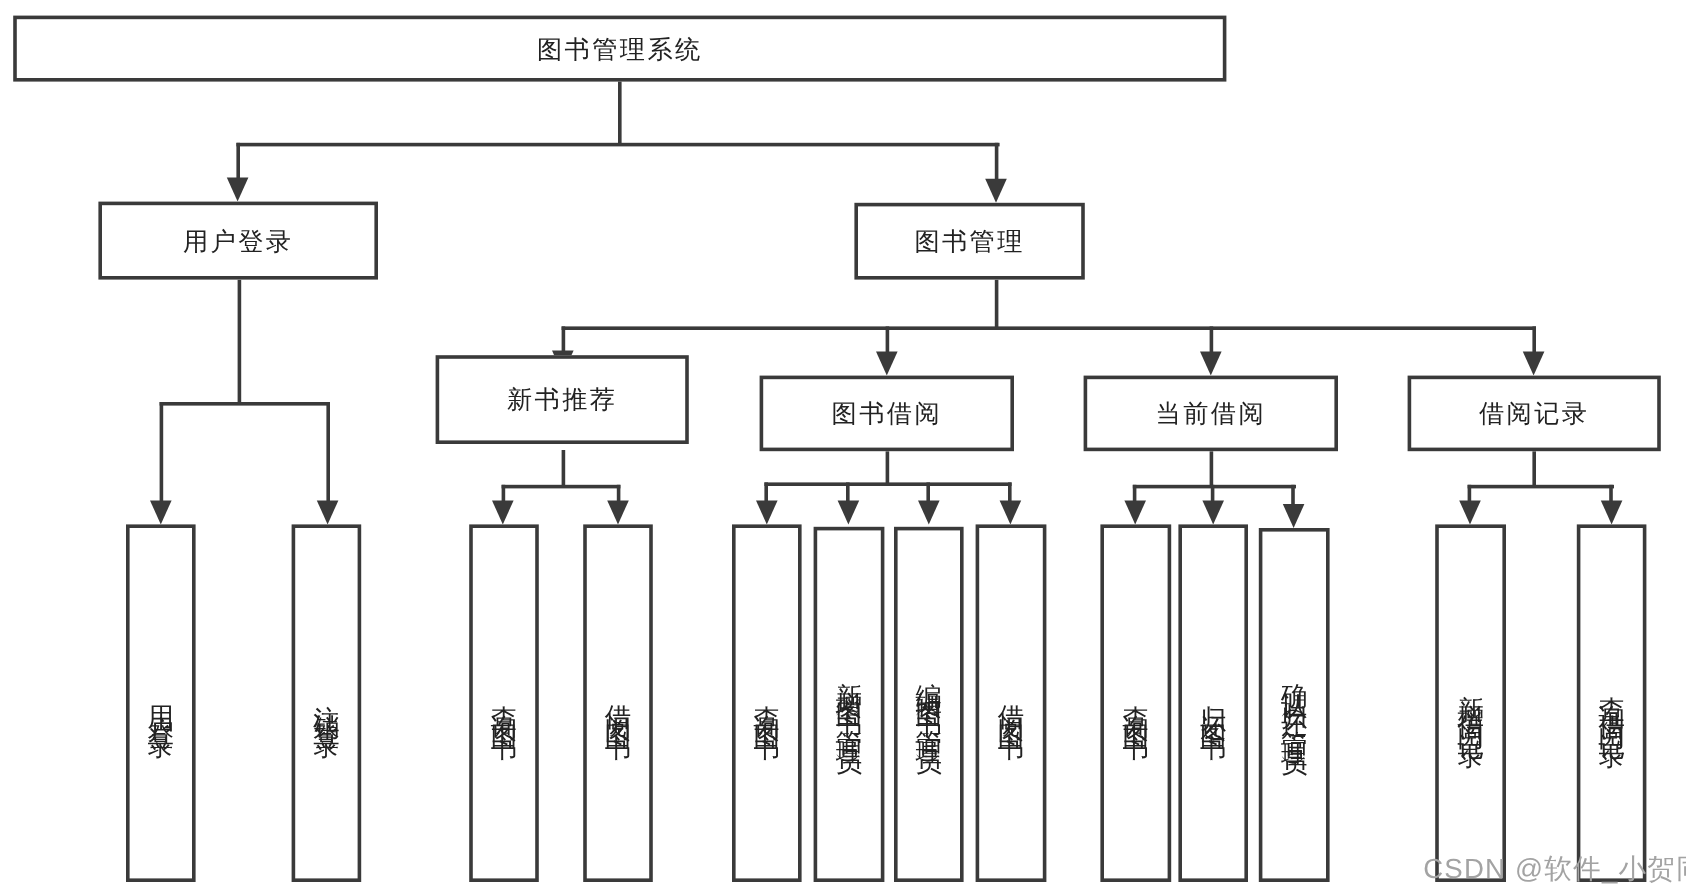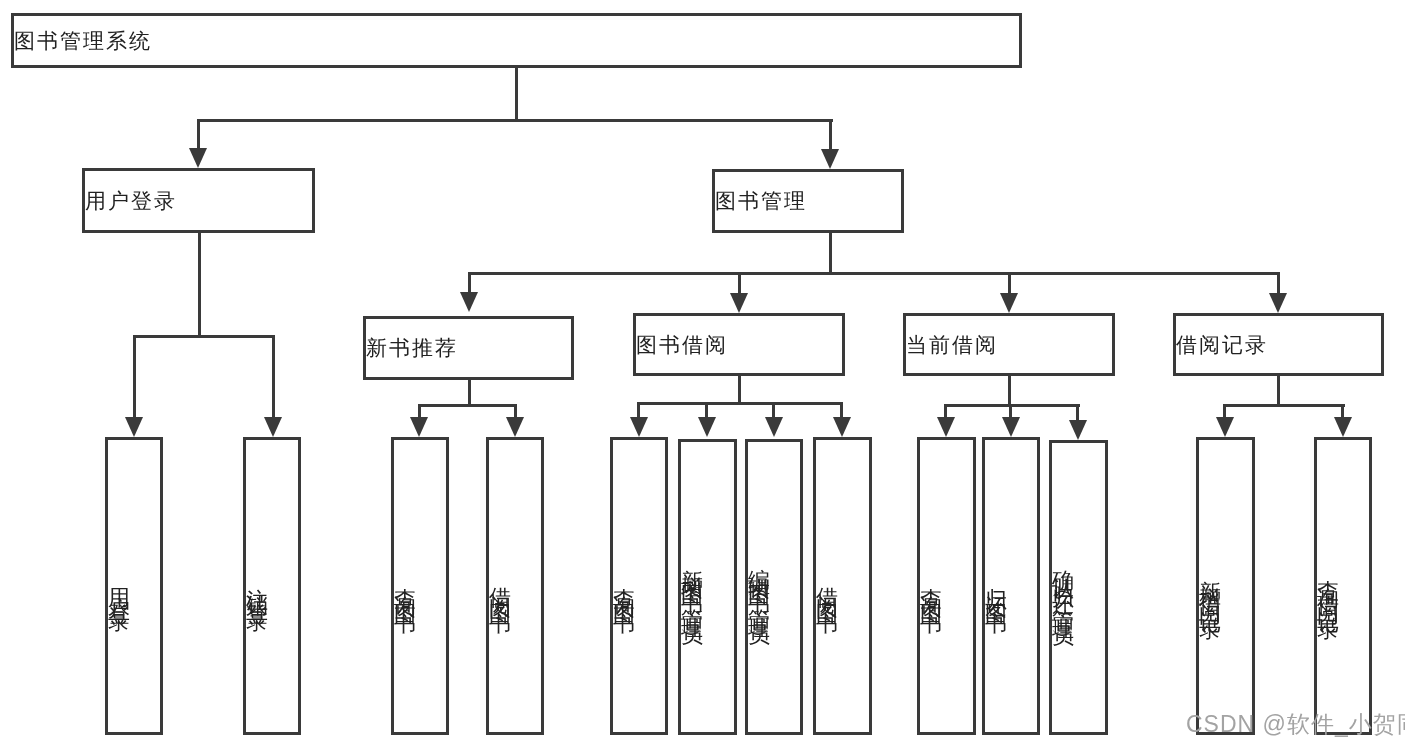--- a/index.html
+++ b/index.html
@@ -11,21 +11,21 @@
     --background:#ffffff;
   }
   *{margin:0;padding:0;box-sizing:border-box;}
   body{background:var(--background);font-family:"Liberation Sans", sans-serif;}
   .canvas{position:relative;width:1405px;height:747px;background:var(--background);overflow:hidden;}
 
   .box{
     position:absolute;
     background:var(--box-fill);
     border:3px solid var(--box-border);
-    display:flex;align-items:center;
+    display:flex;align-items:center;justify-content:center;
     color:var(--text);
     font-family:Liberation Serif, serif;
   }
   .hlbl{font-size:21px;letter-spacing:2px;color:var(--text);white-space:nowrap;}
   .leaf .vlbl{
     writing-mode:vertical-rl;
     text-orientation:mixed;
     font-size:22px;
     letter-spacing:8px;
     color:var(--text);
@@ -113,21 +113,21 @@
     <span class="hlbl">图书管理系统</span>
   </div>
 
   <div class="box" style="left:82px;top:168px;width:233px;height:65px">
     <span class="hlbl">用户登录</span>
   </div>
   <div class="box" style="left:712px;top:169px;width:192px;height:64px">
     <span class="hlbl">图书管理</span>
   </div>
 
-  <div class="box" style="left:363px;top:316px;width:211px;height:64px">
+  <div class="box" style="left:363px;top:296px;width:211px;height:74px">
     <span class="hlbl">新书推荐</span>
   </div>
   <div class="box" style="left:903px;top:313px;width:212px;height:63px">
     <span class="hlbl">当前借阅</span>
   </div>
   <div class="box" style="left:633px;top:313px;width:212px;height:63px">
     <span class="hlbl">图书借阅</span>
   </div>
   <div class="box" style="left:1173px;top:313px;width:211px;height:63px">
     <span class="hlbl">借阅记录</span>

